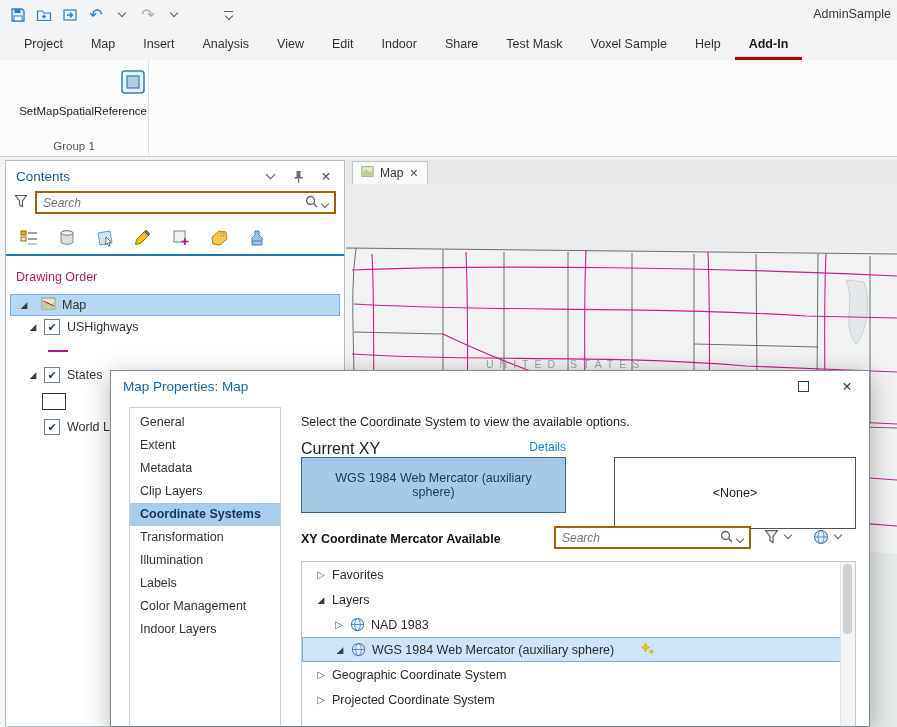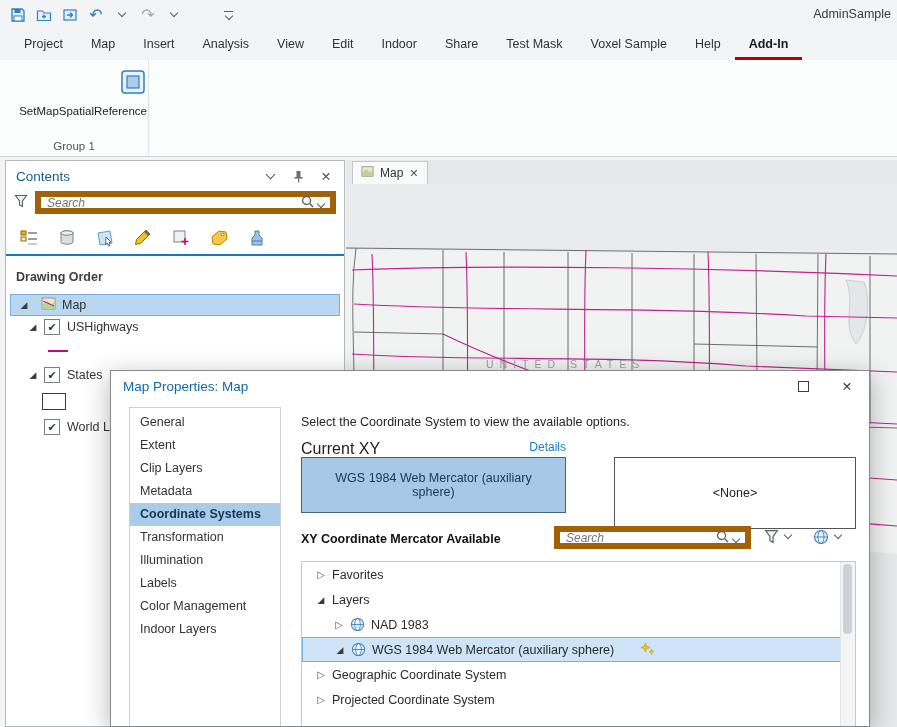--- a/index.html
+++ b/index.html
@@ -35,27 +35,27 @@
   .rbtn-label{font-size:11.5px;color:#222;white-space:nowrap;}
   .rgroup-label{position:absolute;bottom:4px;width:100%;text-align:center;font-size:11.5px;color:#555;}
 
   
   .contents{position:absolute;left:5px;top:160px;width:340px;height:567px;background:#fff;
             border:1px solid #b6b9bb;box-sizing:border-box;z-index:2;}
   .c-header{height:30px;display:flex;align-items:center;padding:0 10px;gap:12px;}
   .c-title{color:#135e8f;font-size:13.5px;flex:1;}
   .hicon{display:inline-flex;align-items:center;justify-content:center;width:16px;height:16px;color:#555;}
   .c-searchrow{display:flex;align-items:center;padding:0 8px;gap:7px;height:23px;margin-bottom:8px;}
-  .searchbox{flex:1;position:relative;height:23px;border:6px solid #a16207;background:#fff;
+  .searchbox{flex:1;position:relative;height:23px;border:2px solid #a16207;background:#fff;
              display:flex;align-items:center;box-sizing:border-box;gap:4px;padding-right:6px;}
   .searchbox input{border:0;outline:0;flex:1;font-style:italic;font-size:12px;padding:0 6px;
                    font-family:inherit;color:#333;background:transparent;min-width:0;}
   .c-tabs{height:32px;border-bottom:2px solid #1a75bb;display:flex;align-items:center;gap:16px;padding:0 12px;}
   .c-tabs .ticon{display:inline-flex;width:22px;height:22px;align-items:center;justify-content:center;}
-  .c-section{font-weight:bold;padding:14px 10px 10px;font-size:12.5px;color:#404040;}
+  .c-section{font-weight:normal;padding:14px 10px 10px;font-size:12.5px;color:#be185d;}
   .exp{width:14px;flex:none;display:inline-flex;align-items:center;justify-content:center;margin-right:4px;}
   .exp.open::before{content:"◢";font-size:9px;color:#3c3c3c;}
   .exp.closed::before{content:"▷";font-size:10px;color:#5a5f63;}
   .map-row{margin:0 4px;height:22px;display:flex;align-items:center;background:#b9d7f0;
            border:1px solid #7aaede;box-sizing:border-box;padding-left:6px;gap:6px;}
   .layer-row{height:22px;display:flex;align-items:center;padding-left:20px;}
   .layer-row.noexp{padding-left:38px;}
   .cb{width:14px;height:14px;border:1px solid #7b8084;background:#fff;display:inline-flex;
       align-items:center;justify-content:center;margin-right:7px;flex:none;box-sizing:content-box;}
   .cb.checked::after{content:"✔";font-size:11px;color:#1d3d5c;line-height:1;}
@@ -367,22 +367,22 @@
       <span class="d-title">Map Properties: Map</span>
       <span class="d-btn">
           <span class="sq"></span>
         </span>
       <span class="d-btn">✕</span>
     </div>
 
     <div class="d-nav">
       <div class="d-nav-item">General</div>
       <div class="d-nav-item">Extent</div>
+      <div class="d-nav-item">Metadata</div>
       <div class="d-nav-item">Clip Layers</div>
-      <div class="d-nav-item">Metadata</div>
       <div class="d-nav-item selected">Coordinate Systems</div>
       <div class="d-nav-item">Transformation</div>
       <div class="d-nav-item">Illumination</div>
       <div class="d-nav-item">Labels</div>
       <div class="d-nav-item">Color Management</div>
       <div class="d-nav-item">Indoor Layers</div>
     </div>
 
     <div class="instr">Select the Coordinate System to view the available options.</div>
 

